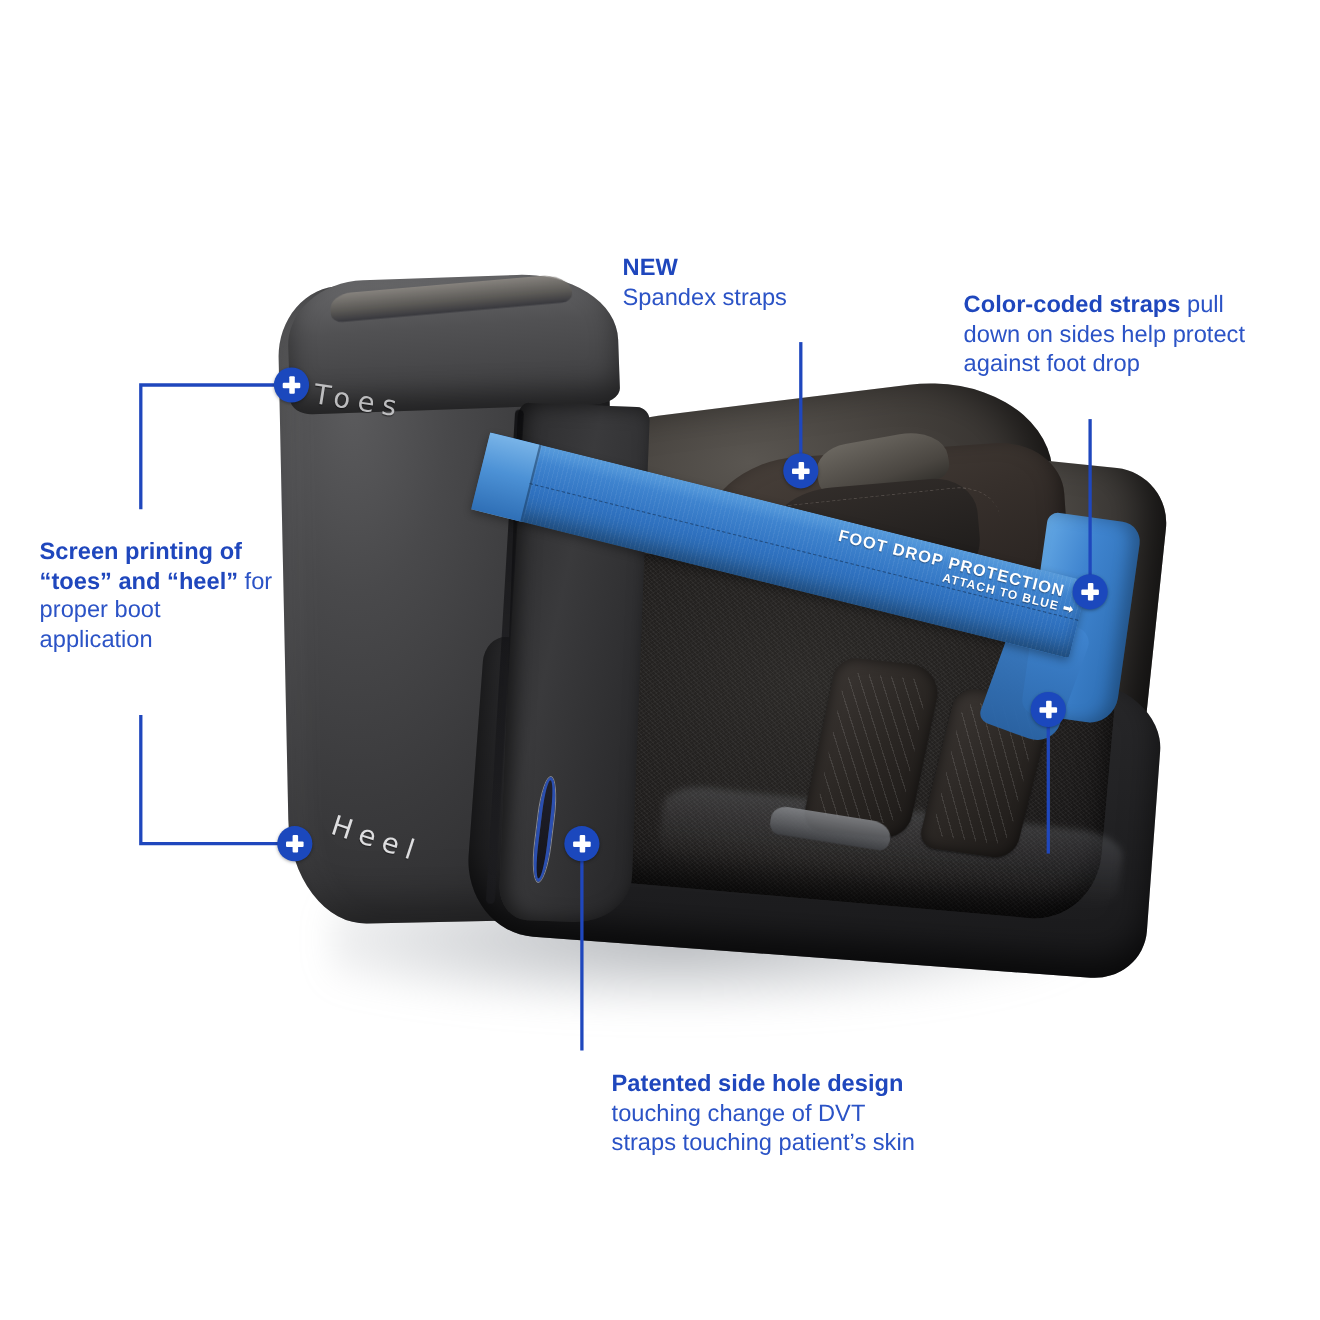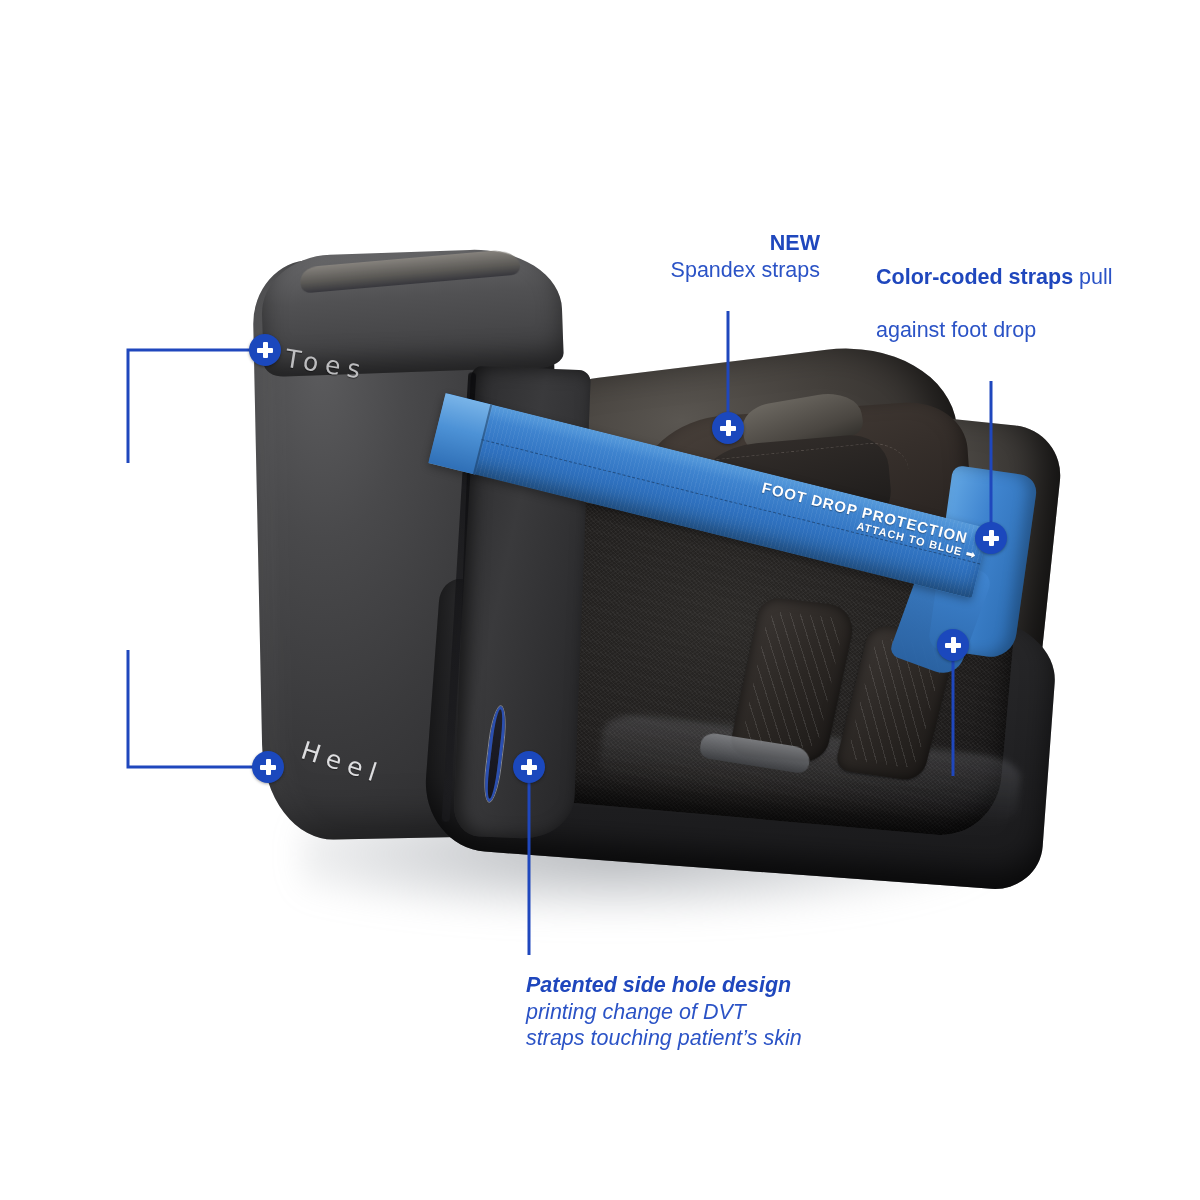--- a/index.html
+++ b/index.html
@@ -278,24 +278,24 @@
   .callout{
     position:absolute;
     color:#2b53c6;
     font-size:21.5px;
     line-height:1.24;
     font-family:"Liberation Sans", sans-serif;
   }
   .callout b{color:#1f47bd;font-weight:bold;}
 
   .c-screenprint{left:36px;top:488px;width:250px;}
-  .c-new{left:580px;top:230px;width:240px;text-align:right;}
+  .c-new{left:566px;top:230px;width:240px;}
   .c-colorcoded{left:876px;top:264px;width:300px;}
   .c-screenprinted{left:942px;top:792px;width:230px;}
-  .c-patented{left:526px;top:972px;width:360px;font-style:italic;}
+  .c-patented{left:556px;top:972px;width:360px;}
 </style>
 </head>
 <body>
 
 <div id="stage">
 
   <div id="product">
     <div class="shadow"></div>
 
     <div class="cushion"></div>
@@ -373,32 +373,38 @@
   <div class="marker" style="left:975px;top:522px;">
       <span class="plus"></span>
     </div>
   <div class="marker" style="left:937px;top:629px;">
       <span class="plus"></span>
     </div>
   <div class="marker" style="left:513px;top:751px;">
       <span class="plus"></span>
     </div>
 
+  <div class="callout c-screenprint">
+    <b>Screen printing of</b><br>
+    <b>“toes” and “heel”</b><span> for</span><br>
+    <span>proper boot</span><br>
+    <span>application</span>
+  </div>
 
   <div class="callout c-new">
     <b>NEW</b><br>
     <span>Spandex straps</span>
   </div>
 
   <div class="callout c-colorcoded">
     <b>Color-coded straps</b><span> pull</span><br>
-    <br>
+    <span>down on sides help protect</span><br>
     <span>against foot drop</span>
   </div>
 
 
   <div class="callout c-patented">
     <b>Patented side hole design</b><br>
-    <span>printing change of DVT</span><br>
+    <span>touching change of DVT</span><br>
     <span>straps touching patient’s skin</span>
   </div>
 
 </div>
 
 </body></html>

